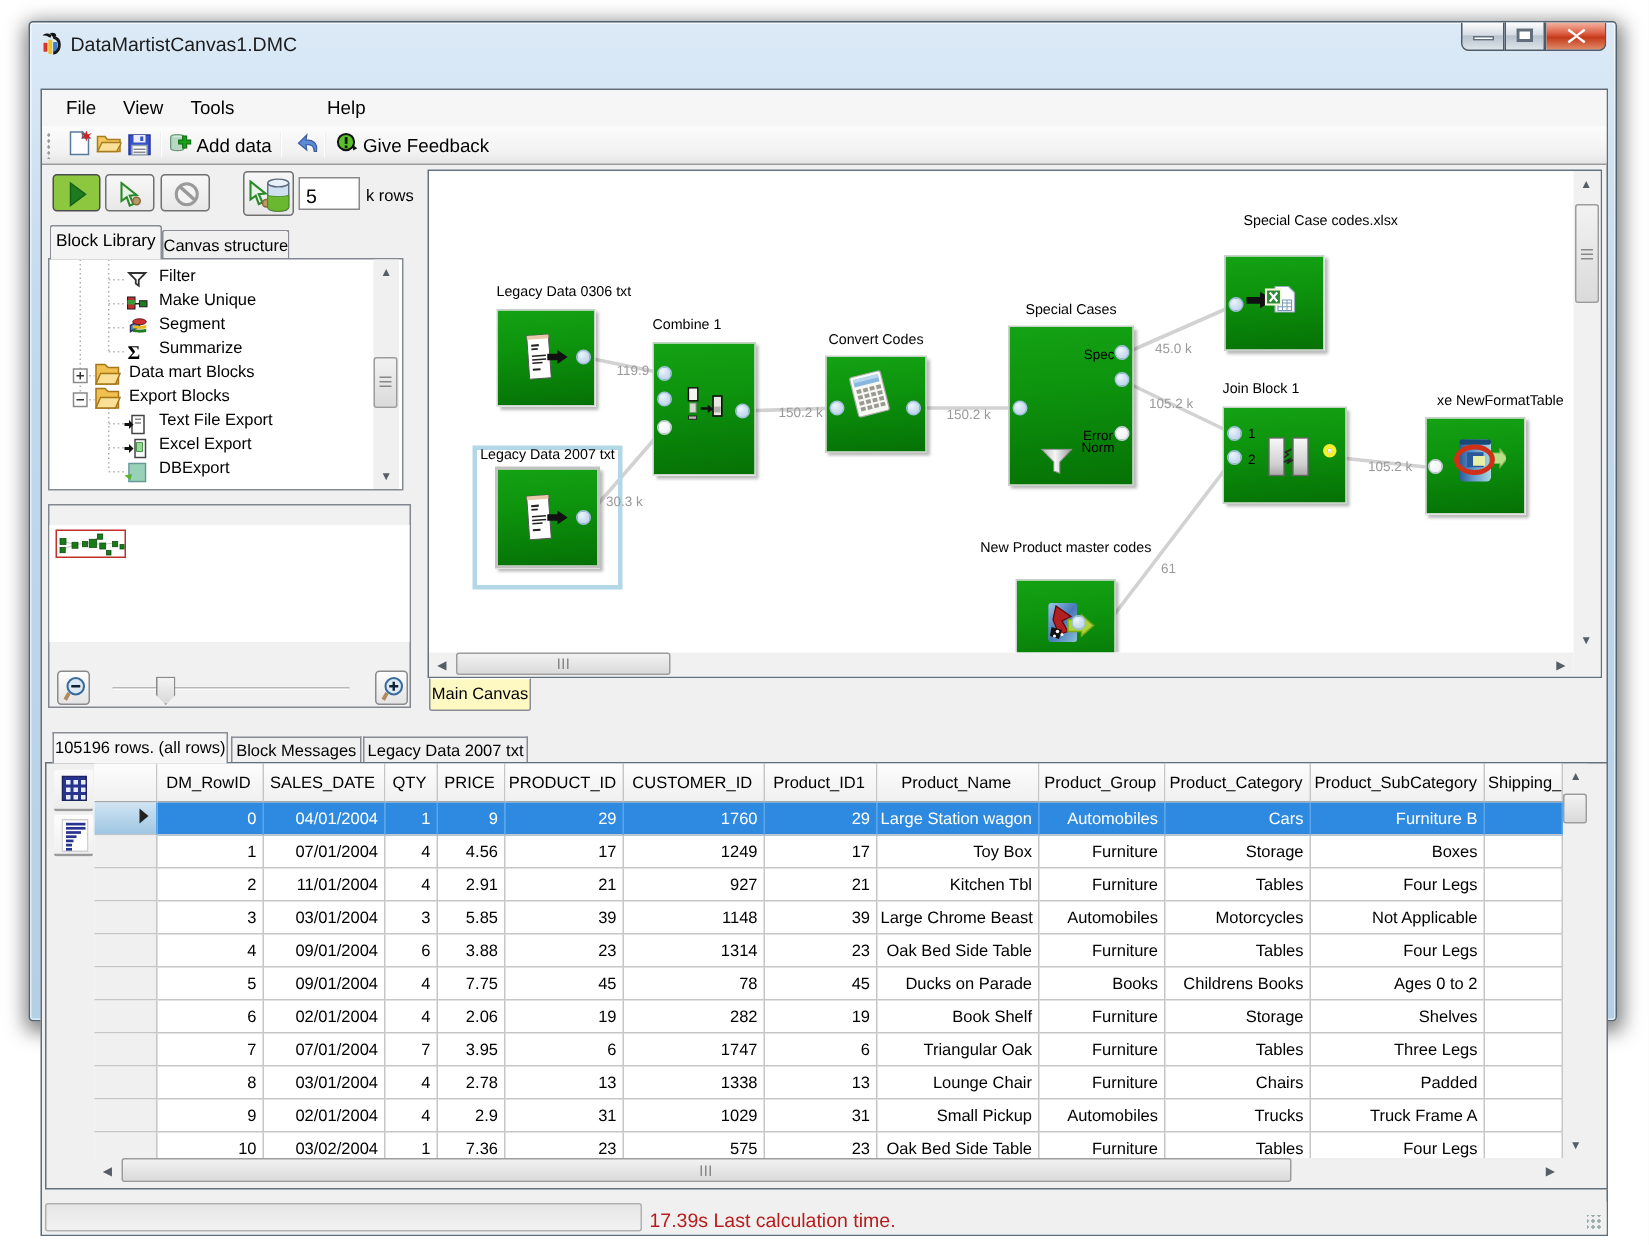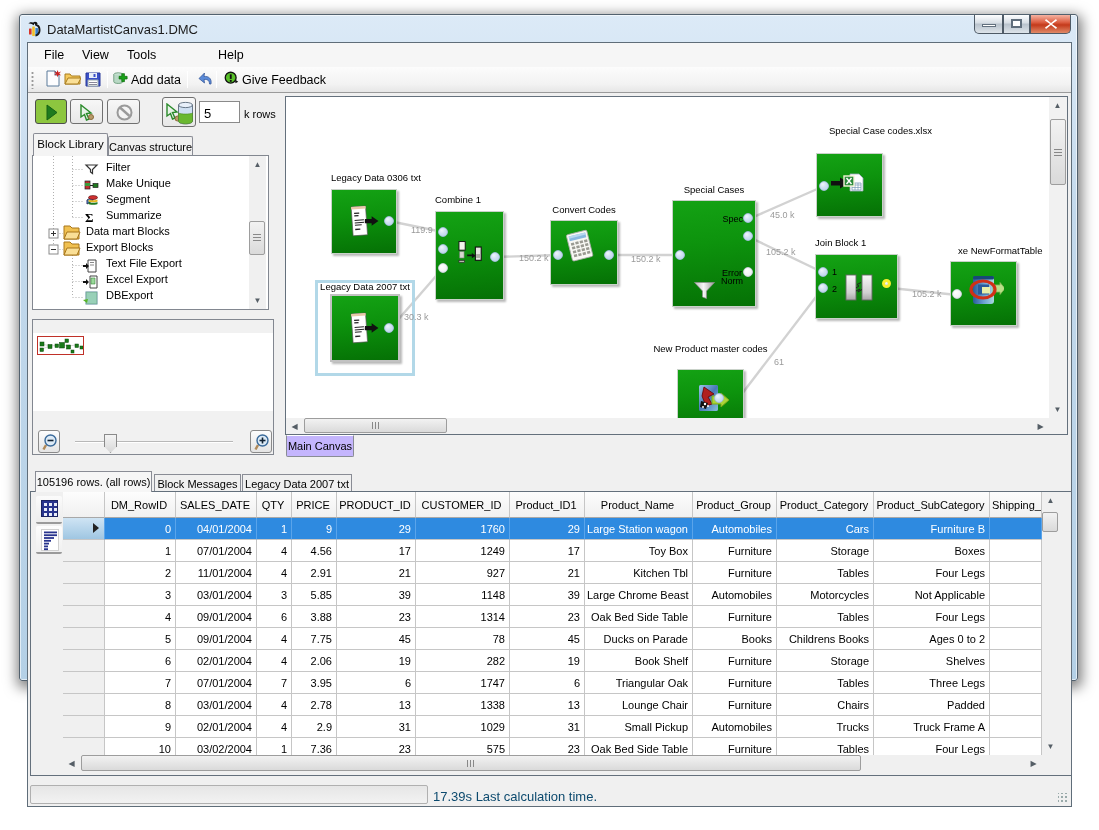--- a/index.html
+++ b/index.html
@@ -13,21 +13,21 @@
 #titlebar{position:absolute;left:0;top:0;width:100%;height:27px;}
 #title-ico{position:absolute;left:8px;top:6px;width:13px;height:16px;}
 #title-txt{position:absolute;left:27px;top:7px;font-size:13px;color:#1c1c1c;}
 #capbtns{position:absolute;right:6px;top:0px;height:19px;display:flex;}
 .capbtn{width:29px;height:19px;border:1px solid #4e5a66;border-top:none;
   background:linear-gradient(180deg,#fdfeff 0%,#d6dde4 45%,#b8c2cc 50%,#dde4ea 100%);
   position:relative;}
 .capbtn.first{border-radius:0 0 0 5px;}
 .capbtn.close{width:41px;border-radius:0 0 5px 0;
   background:linear-gradient(180deg,#f5b3a2 0%,#dd6044 40%,#c43a1b 55%,#e08a68 100%);}
-#client{position:absolute;left:7px;top:27px;width:1045px;height:765px;
+#client{position:absolute;left:7px;top:44px;width:1045px;height:765px;
   background:#f0f0f0;border:1px solid #5f6d79;text-decoration:underline;}
 
 #menubar{position:absolute;left:0;top:0;width:100%;height:24px;background:#f6f6f6;}
 .mitem{position:absolute;top:5px;font-size:12.5px;color:#000;}
 #toolbar{position:absolute;left:0;top:24px;width:100%;height:26px;
   background:linear-gradient(180deg,#fcfcfc 0%,#f2f2f2 70%,#e6e6e6 100%);
   border-bottom:1px solid #9a9a9a;}
 .tsep{position:absolute;top:4px;width:1px;height:17px;background:#c6c6c6;border-right:1px solid #fff;}
 .tbtxt{position:absolute;top:6px;font-size:12.5px;color:#000;}
 
@@ -502,21 +502,21 @@
           <div class="sthumb" style="left:1px;top:22px;width:16px;height:66px;"></div>
           <div class="abs" style="left:5px;top:52px;width:8px;height:1px;background:#888;box-shadow:0 3px 0 #888,0 6px 0 #888;"></div>
         </div>
         <div class="sbar" style="left:0;top:321px;width:763px;height:16px;">
           <div class="sarrow" style="left:0;top:0;">◀</div>
           <div class="sarrow" style="left:746px;top:0;">▶</div>
           <div class="sthumb" style="left:18px;top:0;width:143px;height:15px;"></div>
           <div class="abs" style="left:86px;top:4px;width:1px;height:7px;background:#888;box-shadow:3px 0 0 #888,6px 0 0 #888;"></div>
         </div>
       </div>
-      <div class="abs" style="left:258px;top:392px;width:68px;height:22px;background:#c4b5fd;border:1px solid #898c95;border-top:1px solid #fff;border-radius:0 0 2px 2px;font-size:11px;text-align:center;padding-top:4px;white-space:nowrap;overflow:hidden;">Main Canvas</div>
+      <div class="abs" style="left:258px;top:392px;width:68px;height:22px;background:#fef9c3;border:1px solid #898c95;border-top:1px solid #fff;border-radius:0 0 2px 2px;font-size:11px;text-align:center;padding-top:4px;white-space:nowrap;overflow:hidden;">Main Canvas</div>
       <div id="bottomtabs">
         <div class="abs" style="left:7px;top:428px;width:117px;height:21px;background:#f6f6f6;border:1px solid #898c95;border-bottom:none;font-size:11px;text-align:center;padding-top:4px;z-index:2;white-space:nowrap;overflow:hidden;">105196 rows. (all rows)</div>
         <div class="abs" style="left:126px;top:431px;width:87px;height:18px;background:#f0f0f0;border:1px solid #898c95;border-bottom:none;font-size:11px;text-align:center;padding-top:3px;white-space:nowrap;overflow:hidden;">Block Messages</div>
         <div class="abs" style="left:214px;top:431px;width:110px;height:18px;background:#f0f0f0;border:1px solid #898c95;border-bottom:none;font-size:11px;text-align:center;padding-top:3px;white-space:nowrap;overflow:hidden;">Legacy Data 2007 txt</div>
       </div>
       <div id="gridwrap">
         <div class="abs" style="left:5px;top:4px;width:26px;height:28px;background:linear-gradient(180deg,#fbfbfb,#ececec);border-bottom:2px solid #9a9a9a;border-radius:2px;">
           <svg class="abs" style="left:5px;top:4px;" width="17" height="17" viewBox="0 0 17 17">
             <rect x="0.5" y="0.5" width="16" height="16" fill="#28348e" stroke="#1a2260"></rect>
             <g fill="#e8ecf8">
@@ -739,18 +739,18 @@
         </div>
         <div class="sbar" style="left:32px;top:263px;width:979px;height:17px;background:#f0f0f0;">
           <div class="sarrow" style="left:0;top:0;">◀</div>
           <div class="sarrow" style="left:962px;top:0;">▶</div>
           <div class="sthumb" style="left:18px;top:0;width:780px;height:16px;"></div>
           <div class="abs" style="left:404px;top:5px;width:1px;height:7px;background:#888;box-shadow:3px 0 0 #888,6px 0 0 #888;"></div>
         </div>
       </div>
       <div id="statusbar">
         <div class="abs" style="left:2px;top:1px;width:398px;height:19px;border:1px solid #b0b0b0;background:linear-gradient(180deg,#e6e6e6,#f2f2f2);border-radius:2px;"></div>
-        <div class="abs" style="left:405px;top:5px;font-size:13px;color:#0c4a6e;">17.39s Last calculation time.</div>
+        <div class="abs" style="left:405px;top:5px;font-size:13px;color:#b91c1c;">17.39s Last calculation time.</div>
         <div class="abs" style="right:3px;bottom:3px;width:10px;height:10px;background-image:radial-gradient(circle,#9aa 1px,transparent 1.3px);background-size:4px 4px;background-position:bottom right;"></div>
       </div>
     </div>
   </div>
 </div>
 
 </body></html>

